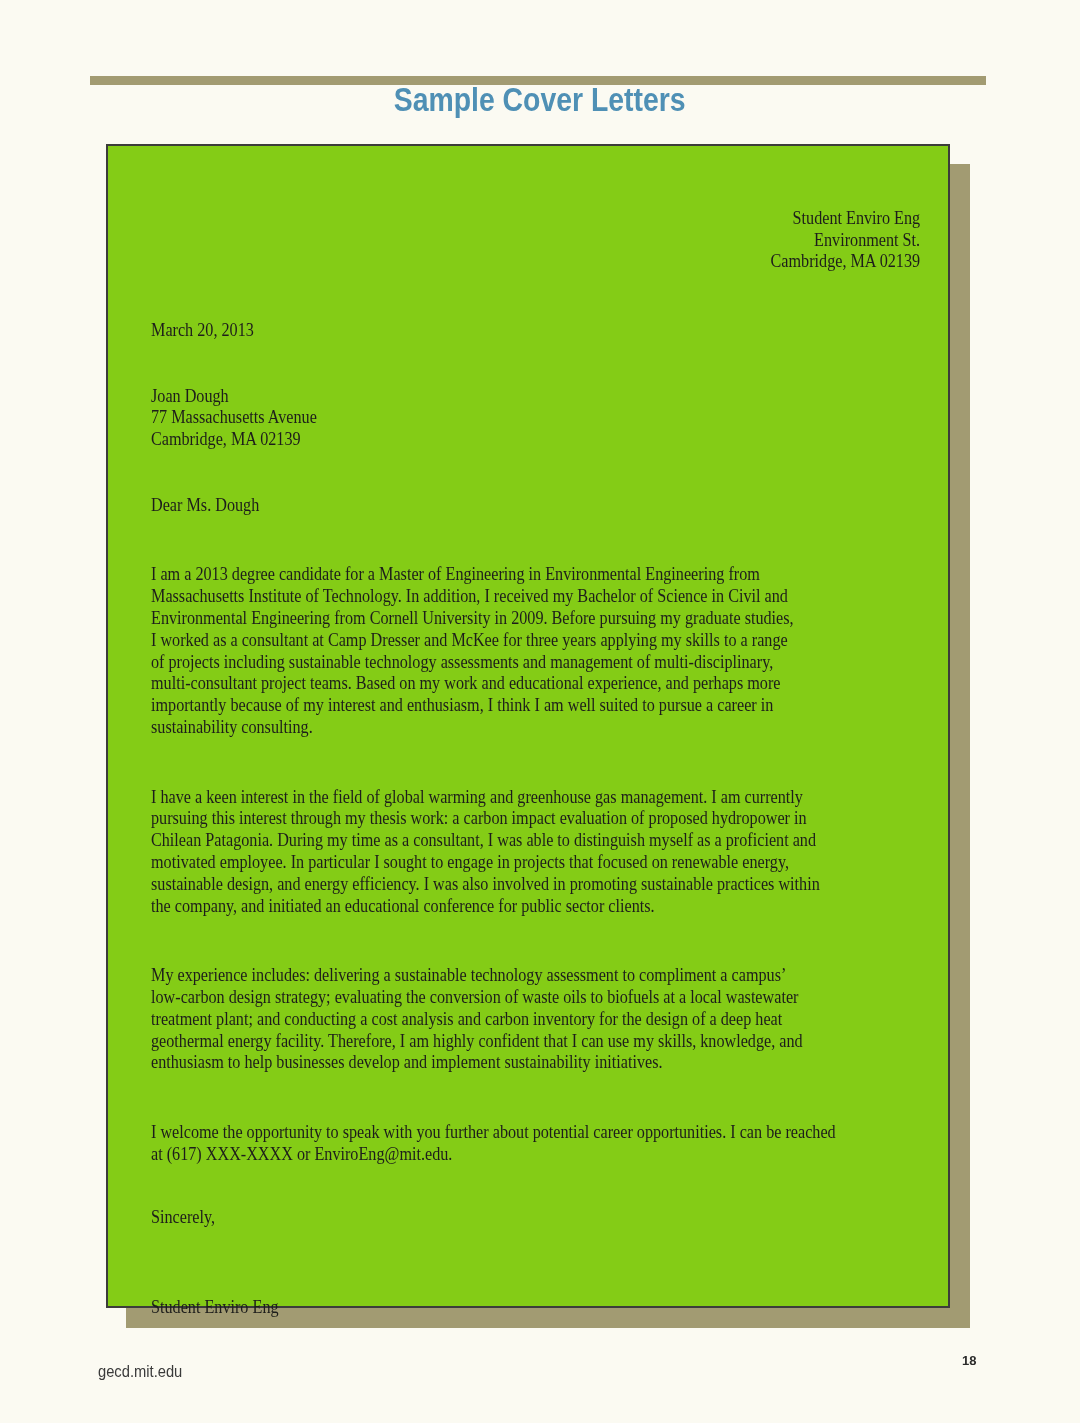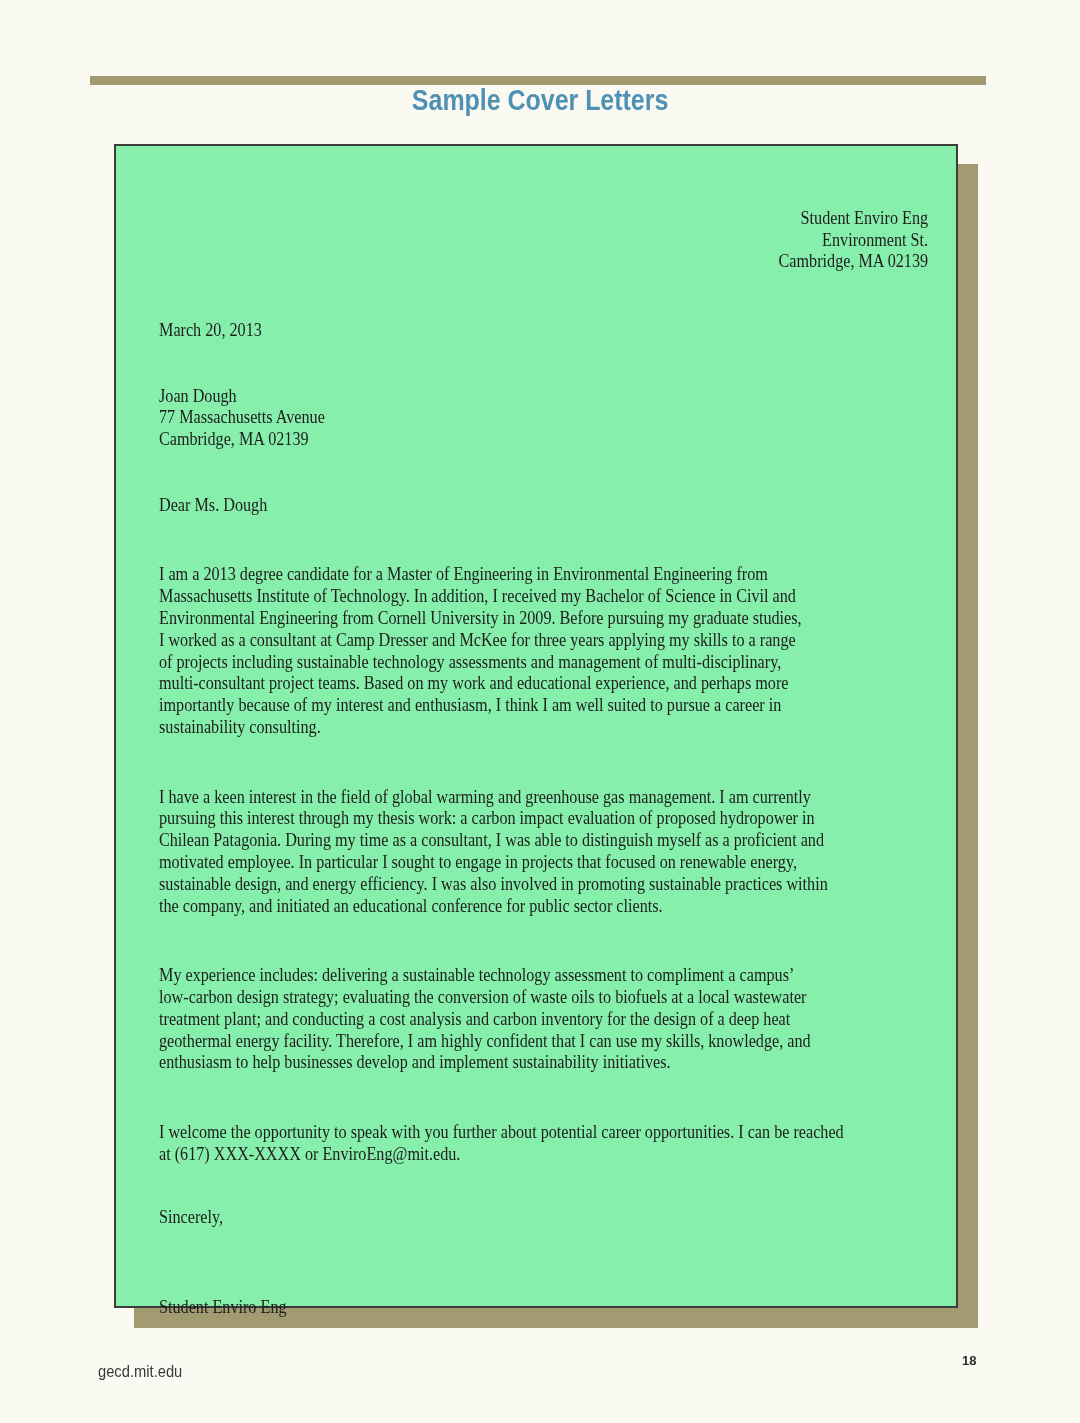--- a/index.html
+++ b/index.html
@@ -26,40 +26,39 @@
   }
   .doc-title {
     position: absolute;
     left: 0;
     top: 85px;
     width: 1080px;
     text-align: center;
     color: #4f90b5;
     font-family: "Liberation Sans", sans-serif;
     font-weight: bold;
-    font-size: 29px;
+    font-size: 33px;
     line-height: 30px;
   }
   .doc-title .squeeze {
     display: inline-block;
     transform: scaleX(0.86);
     transform-origin: center top;
   }
 
   
   .letter-page {
     position: absolute;
     left: 106px;
     top: 144px;
     width: 840px;
     height: 1160px;
-    background: #86efac;
+    background: #84cc16;
     border: 2px solid #3c3c3a;
     box-shadow: 20px 20px 0 0 #a29b72;
-    margin-left: 8px;
   }
   .letter-content {
     position: absolute;
     left: 43px;
     top: 40px;
     width: 880px;
     transform: scaleX(0.874);
     transform-origin: left top;
     font-size: 18.5px;
     line-height: 21.8px;

